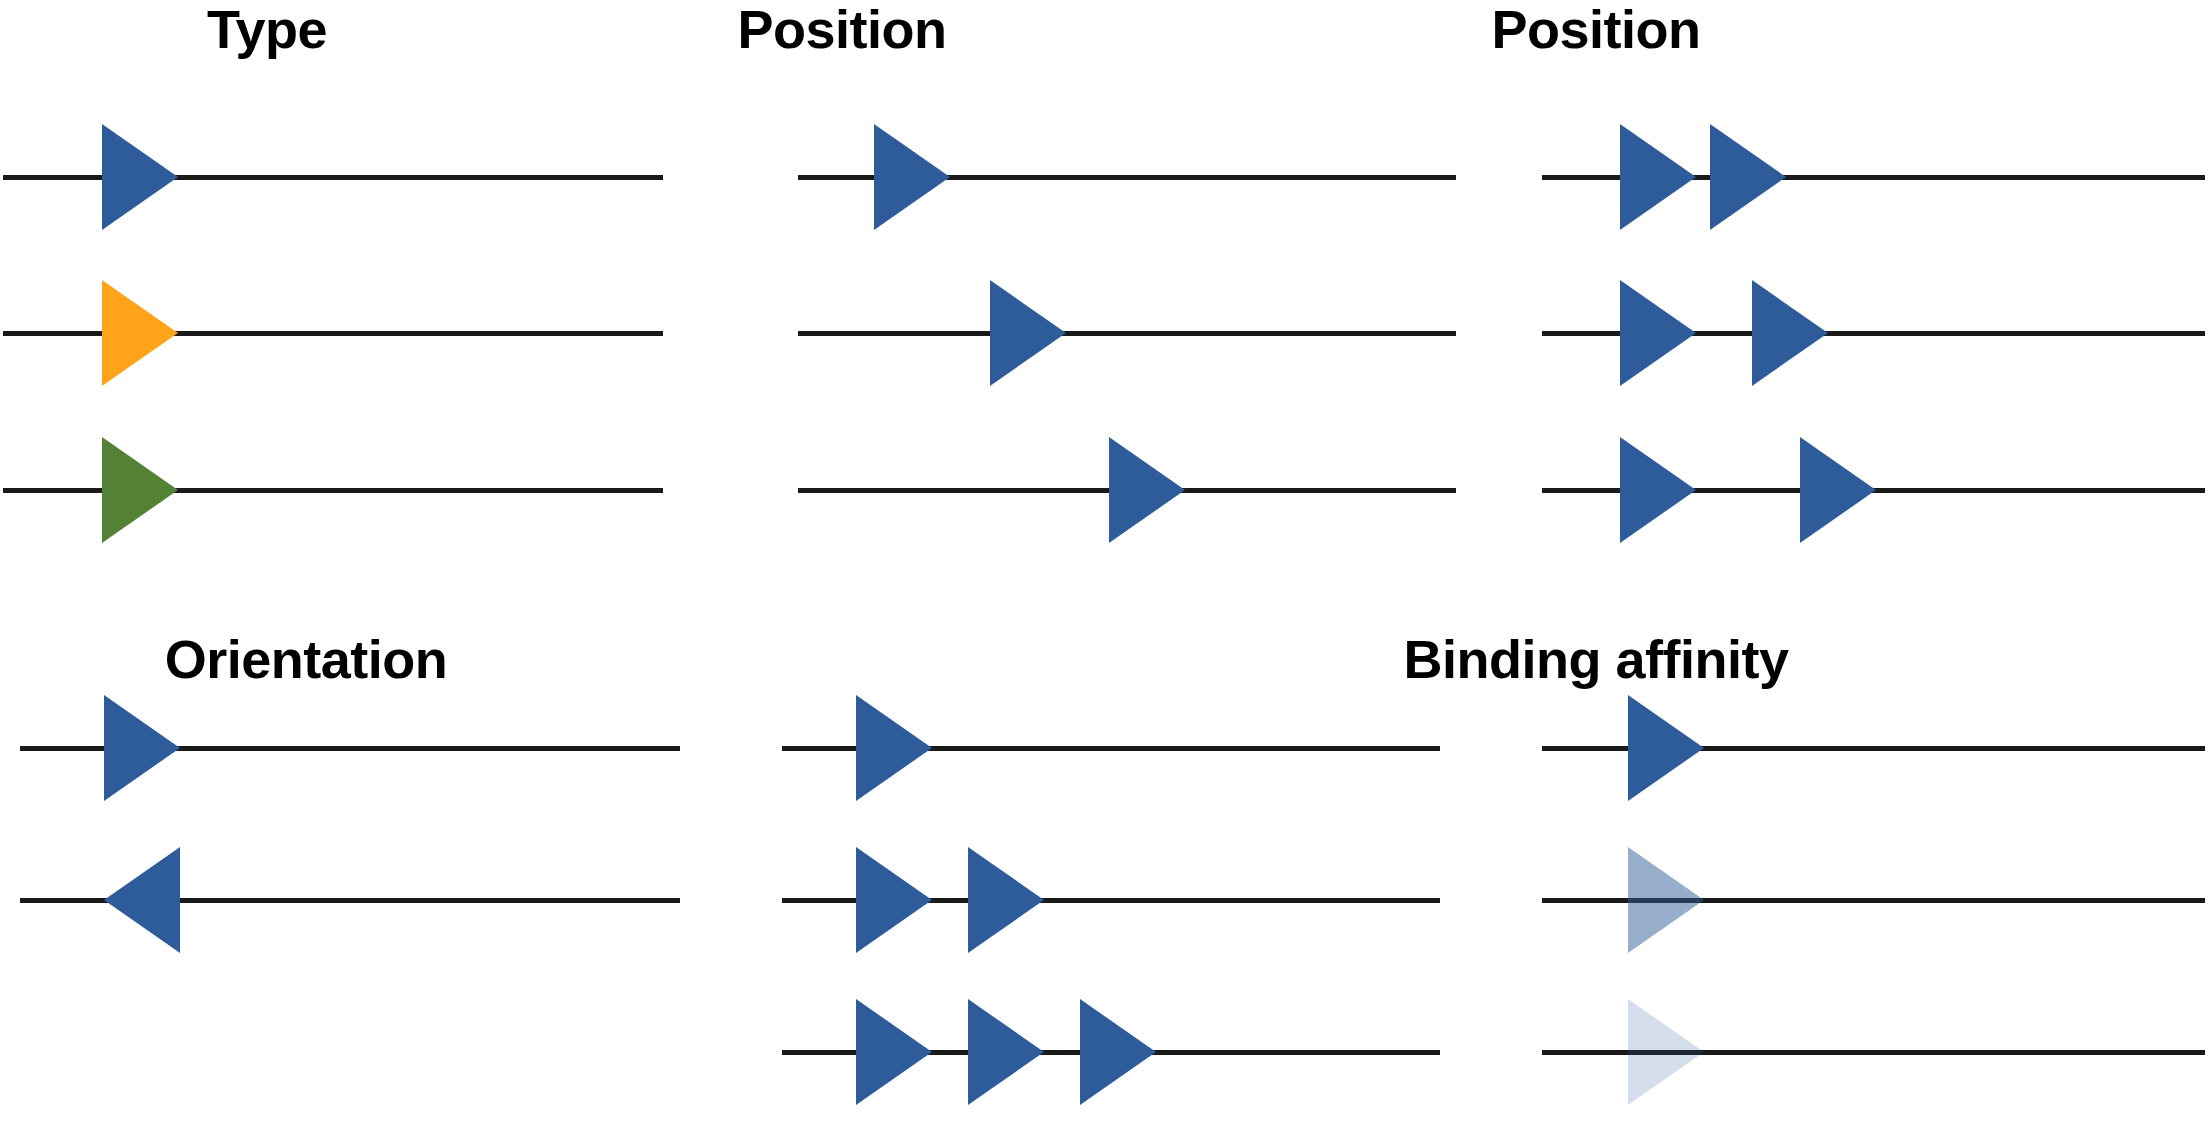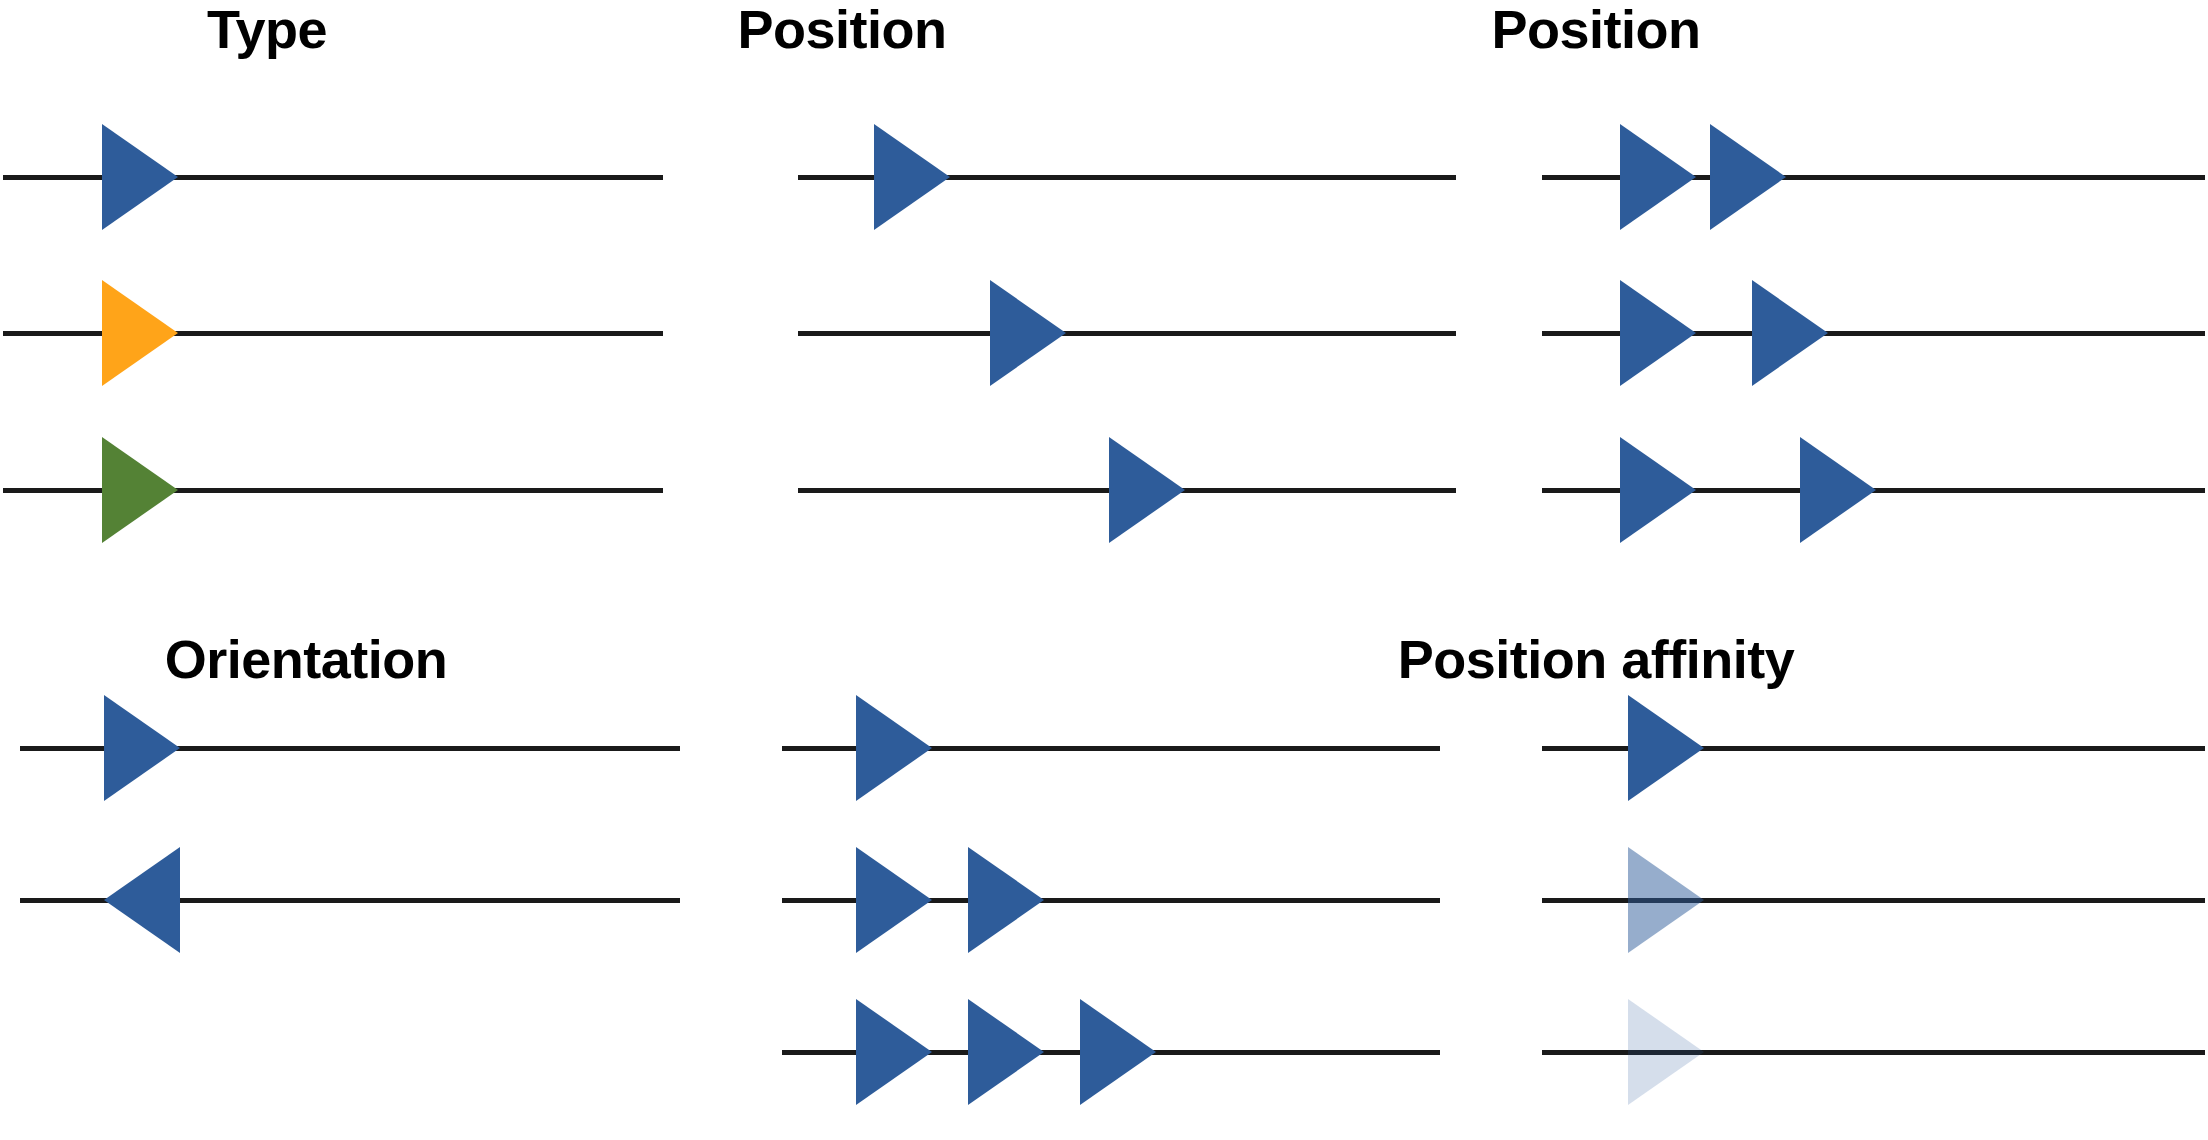--- a/index.html
+++ b/index.html
@@ -210,21 +210,21 @@
           </svg>
         </div>
         <div class="motif" style="left: 1080px; top: 0px; width: 76px; height: 106px;">
           <svg width="76" height="106" viewBox="0 0 76 106">
             <polygon points="0,0 0,106 76,53" fill="#2E5C9A" fill-opacity="1"></polygon>
           </svg>
         </div>
       </div>
     </div>
     <div class="panel" style="left: 0px; top: 0px; width: 2208px; height: 1140px;">
-      <div class="panel-title" style="left: 1330px; top: 630px; width: 470px; color: rgb(0, 0, 0);">Position affinity</div>
+      <div class="panel-title" style="left: 1330px; top: 630px; width: 470px; color: rgb(0, 0, 0);">Binding affinity</div>
       <div class="track" style="left: 0px; top: 695px; width: 2208px; height: 106px;">
         <div class="track-line" style="left: 1542px; top: 50.5px; width: 663px; background: rgb(26, 26, 26);"></div>
         <div class="motif" style="left: 1628px; top: 0px; width: 76px; height: 106px;">
           <svg width="76" height="106" viewBox="0 0 76 106">
             <polygon points="0,0 0,106 76,53" fill="#2E5C9A" fill-opacity="1"></polygon>
           </svg>
         </div>
       </div>
       <div class="track" style="left: 0px; top: 847px; width: 2208px; height: 106px;">
         <div class="track-line" style="left: 1542px; top: 50.5px; width: 663px; background: rgb(26, 26, 26);"></div>

